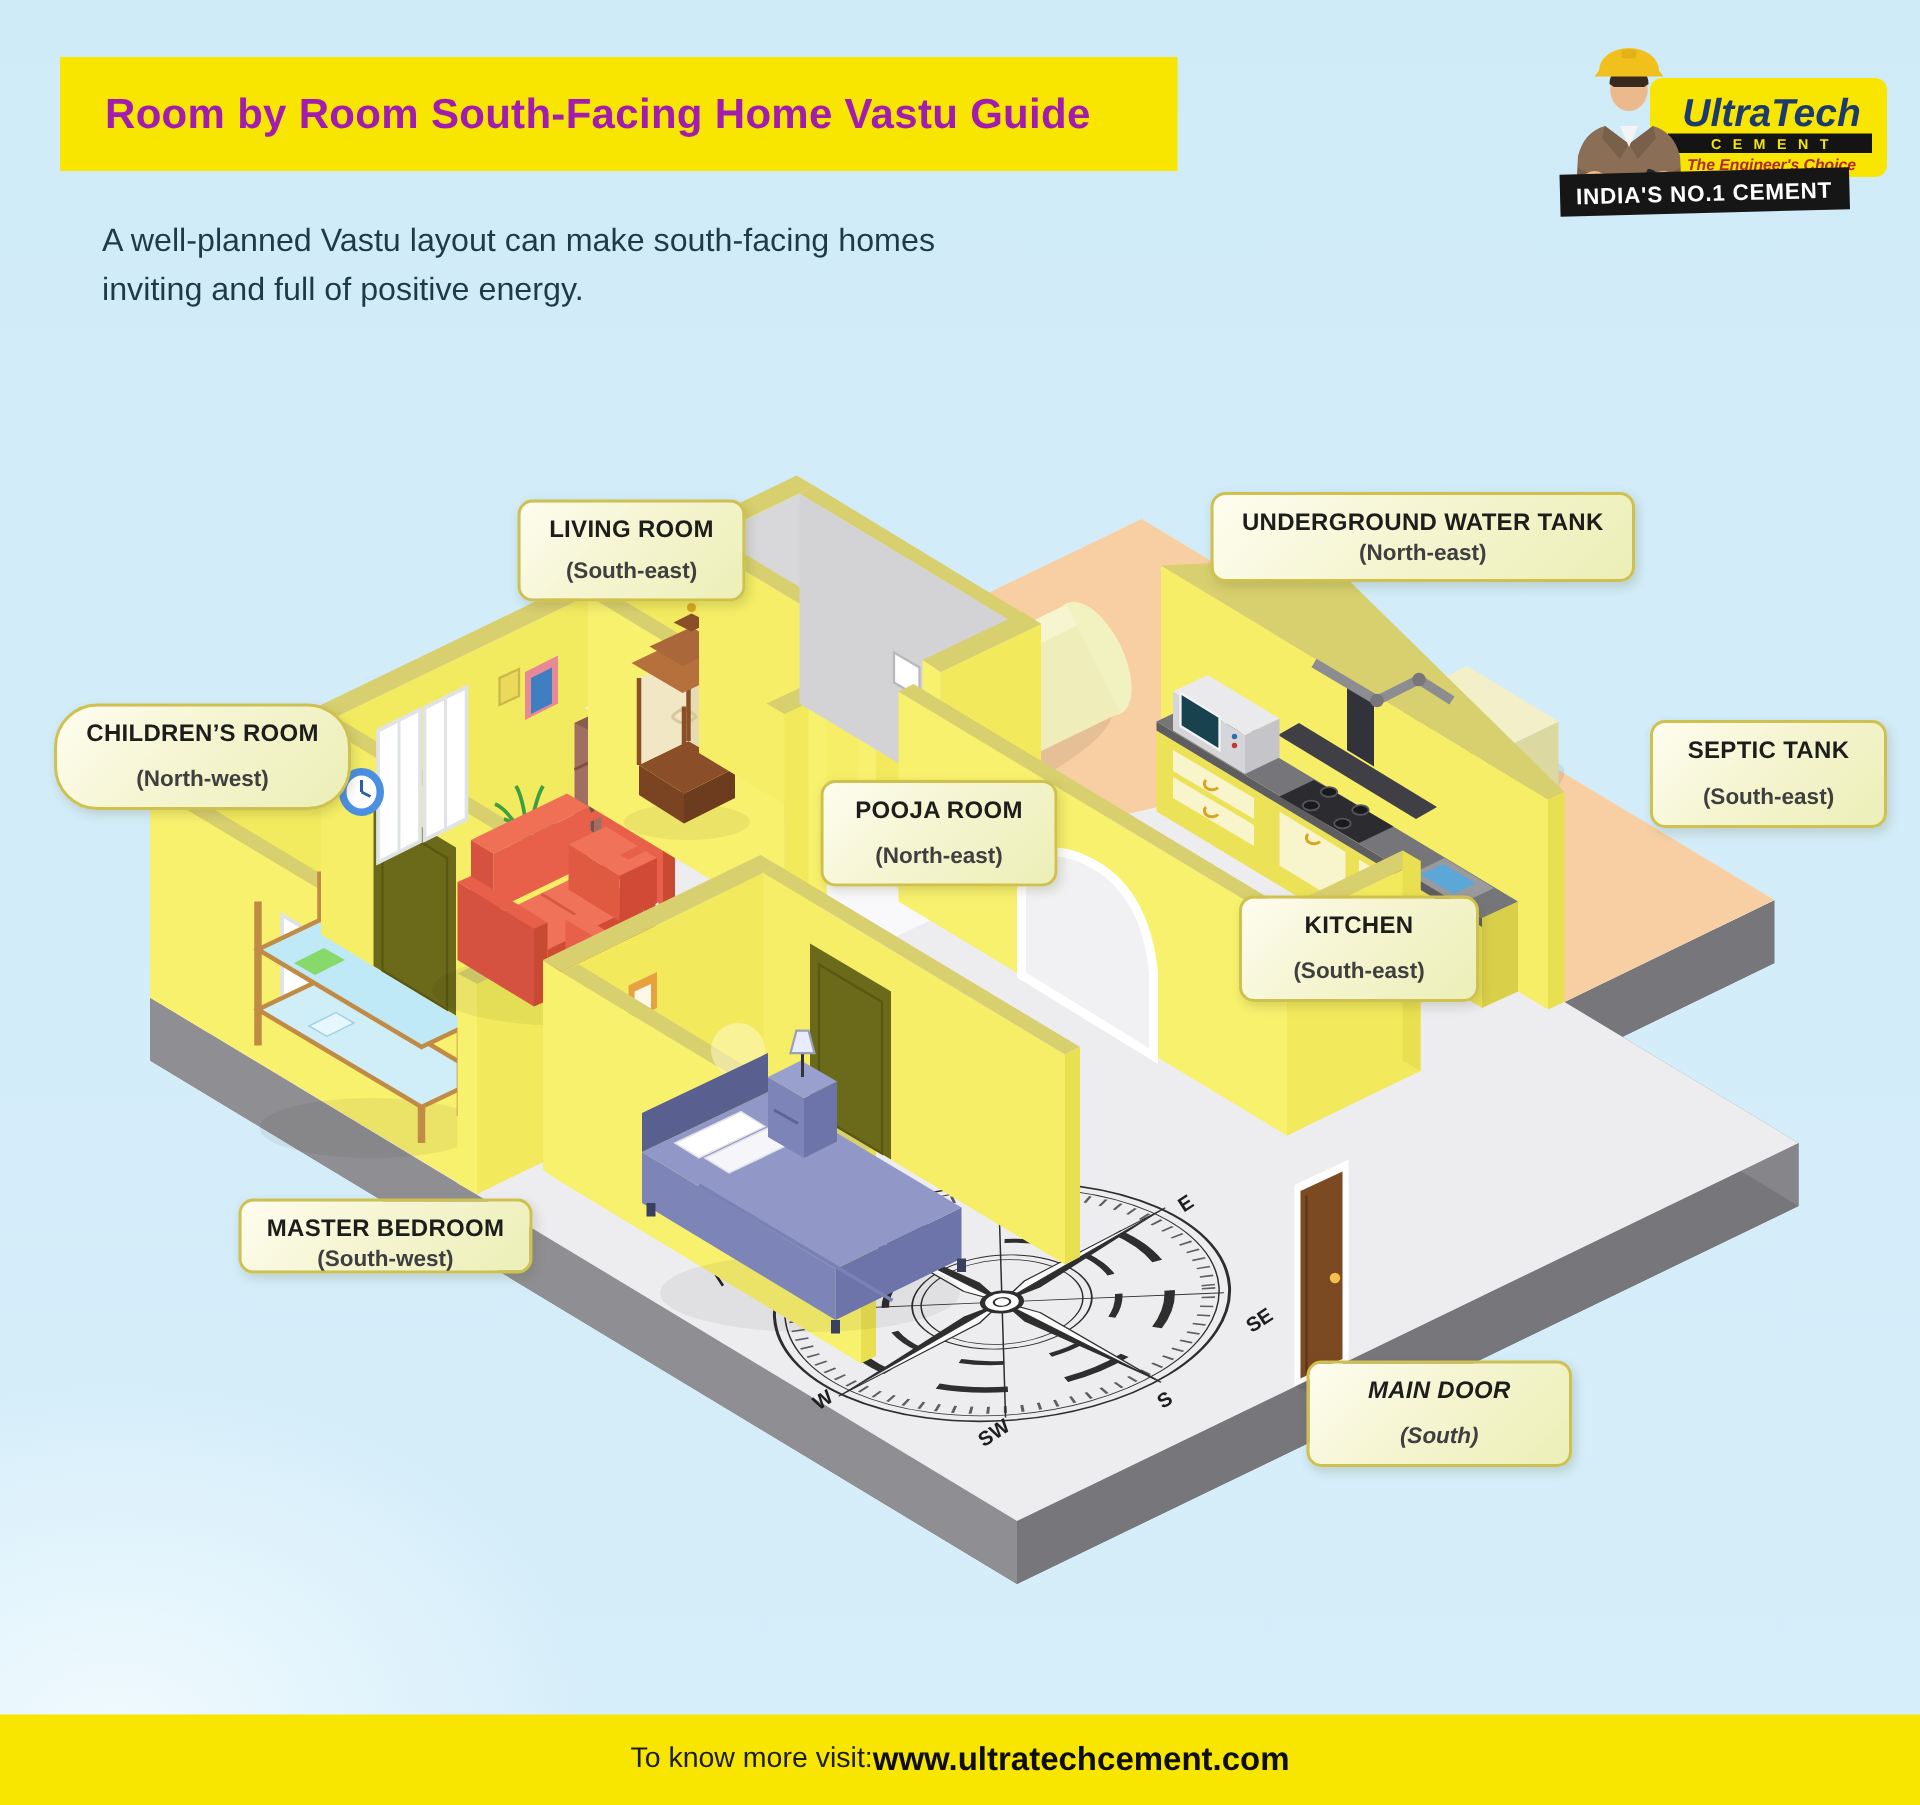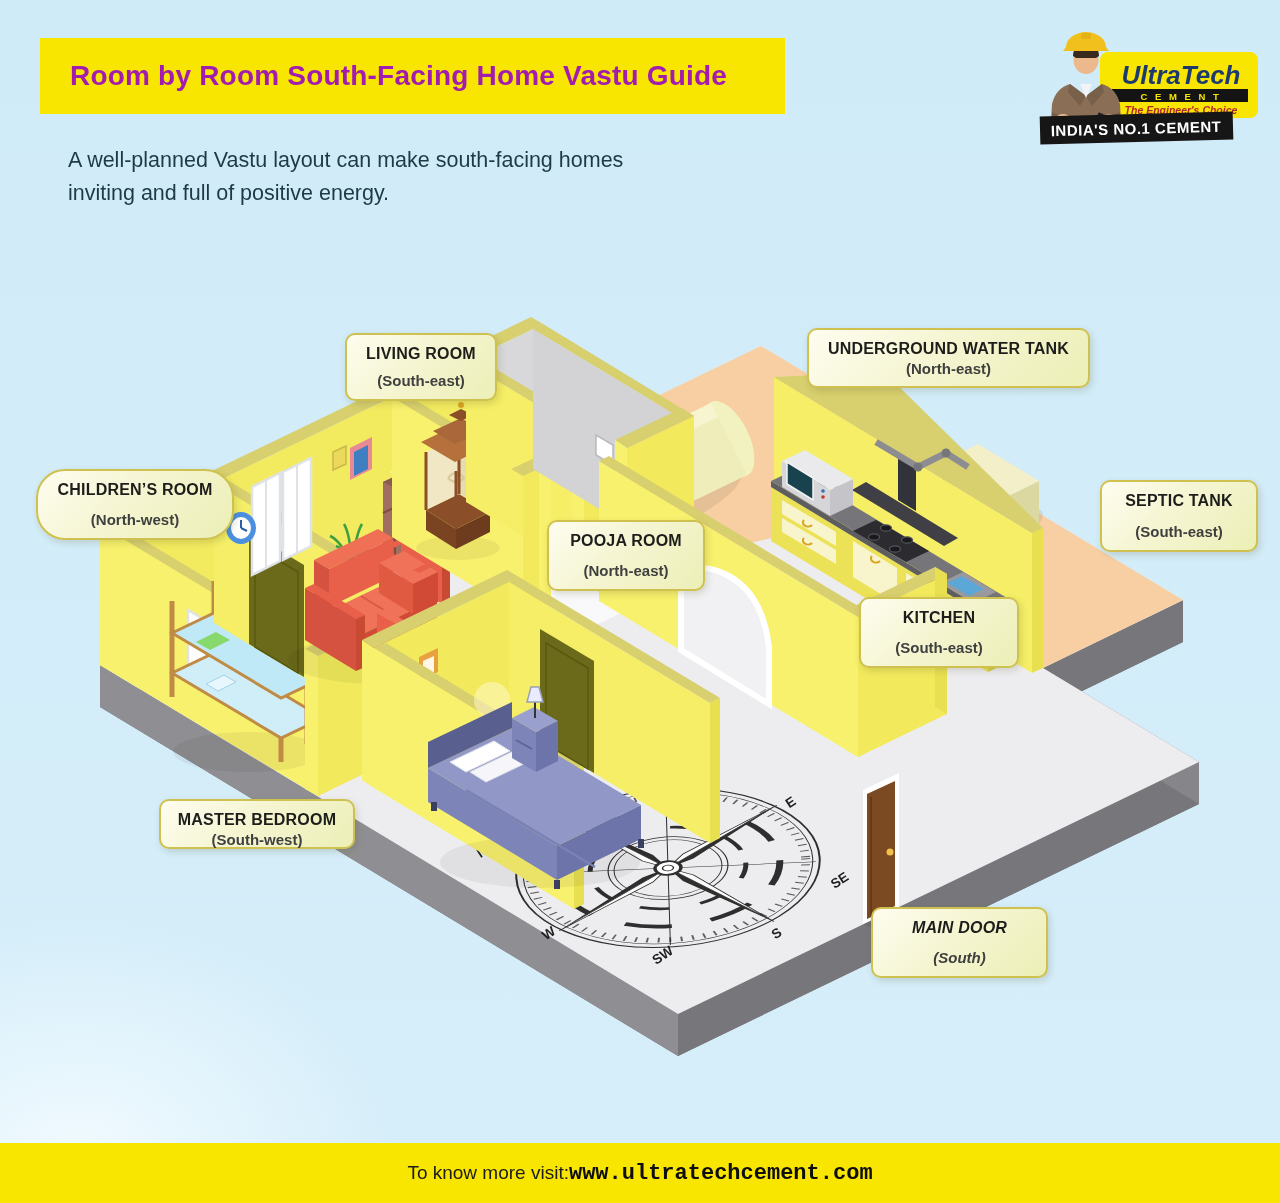--- a/index.html
+++ b/index.html
@@ -16,21 +16,21 @@
     color:#1d3a47;font-weight:500;}
   .callout{position:absolute;display:flex;flex-direction:column;justify-content:space-between;align-items:center;
     gap:2px;border:2px solid #cfc14f;border-radius:10px;padding:10px 8px;
     background:linear-gradient(135deg,#fefdf0 0%,#f5f5d2 45%,#ecefb6 100%);
     box-shadow:2px 3px 7px rgba(90,90,40,.20);text-align:center;box-sizing:border-box;}
   .callout .t{font-size:16px;font-weight:700;color:#1d1d1b;letter-spacing:.2px;}
   .callout .d{font-size:15px;font-weight:600;color:#3f3f3f;}
   .footer{position:absolute;left:0;bottom:0;width:1280px;height:60px;background:#f8e600;
     display:flex;align-items:center;justify-content:center;}
   .footer .pre{font-size:19px;color:#1c1c1c;}
-  .footer .url{font-size:22px;font-weight:800;color:#0e0e0e;font-family:Liberation Mono, monospace;}
+  .footer .url{font-size:22px;font-weight:800;color:#0e0e0e;}
   svg text{font-family:"Liberation Sans",sans-serif;}
 </style>
 </head>
 <body>
 
 <div class="stage">
 
 <svg class="scene" width="1280" height="1203" viewBox="0 0 1280 1203">
 
   <g>
@@ -427,21 +427,21 @@
   <span class="d">(North-west)</span>
 </div>
 <div class="callout" style="left:1100px;top:480px;width:158px;height:72px;">
   <span class="t">SEPTIC TANK</span>
   <span class="d">(South-east)</span>
 </div>
 <div class="callout" style="left:547px;top:520px;width:158px;height:71px;">
   <span class="t">POOJA ROOM</span>
   <span class="d">(North-east)</span>
 </div>
-<div class="callout" style="left:826px;top:597px;width:160px;height:71px;margin-left:33px;">
+<div class="callout" style="left:826px;top:597px;width:160px;height:71px;">
   <span class="t">KITCHEN</span>
   <span class="d">(South-east)</span>
 </div>
 <div class="callout" style="left:159px;top:799px;width:196px;height:50px;">
   <span class="t">MASTER BEDROOM</span>
   <span class="d">(South-west)</span>
 </div>
 <div class="callout" style="left:871px;top:907px;width:177px;height:71px;font-style:italic;">
   <span class="t">MAIN DOOR</span>
   <span class="d">(South)</span>

